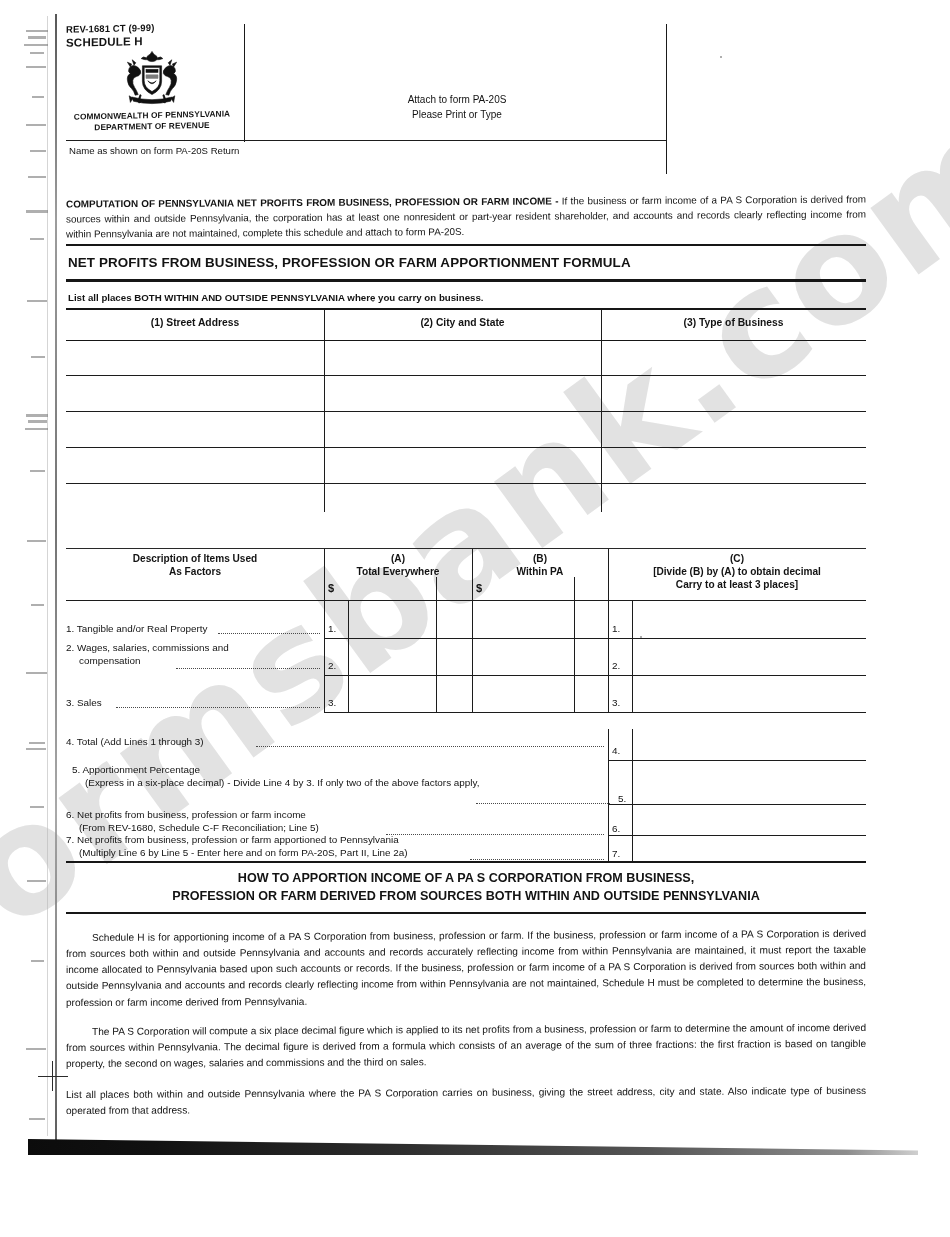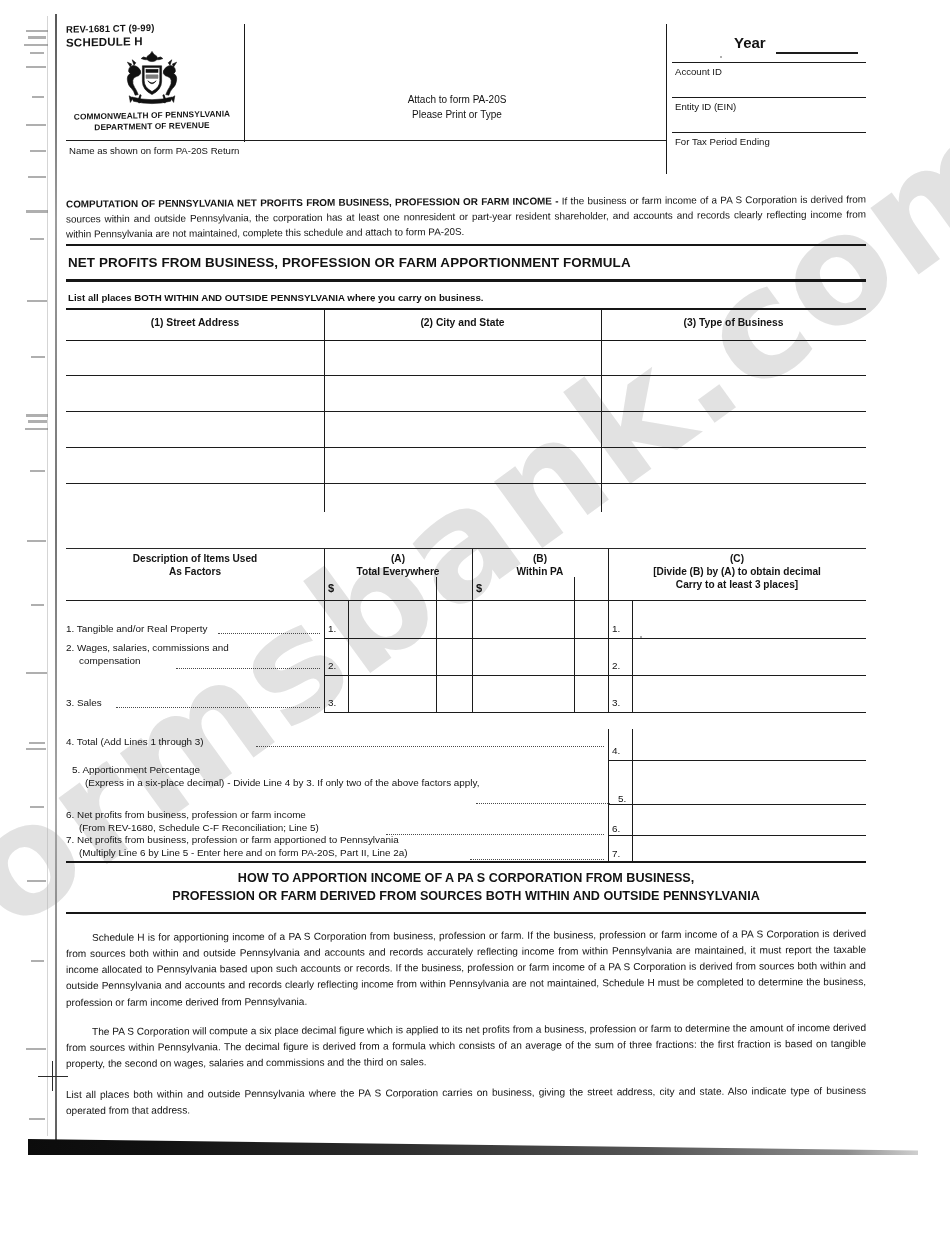--- a/index.html
+++ b/index.html
@@ -175,35 +175,20 @@
         </div>
       </div>
 
       <div class="hdr-mid">
         <div class="subtitle">
           <div>Attach to form PA-20S</div>
           <div>Please Print or Type</div>
         </div>
       </div>
 
-      <div class="hdr-right">
-        <div class="yearline">
-          <div class="yeartxt">Year</div>
-          <div class="yearrule"></div>
-        </div>
-        <div class="fieldbox">
-          <span>Account ID</span>
-        </div>
-        <div class="fieldbox">
-          <span>Entity ID (EIN)</span>
-        </div>
-        <div class="fieldbox">
-          <span>For Tax Period Ending</span>
-        </div>
-      </div>
     </div>
 
     <div style="position:relative;margin-top:-34px;width:600px;">
       <div class="rule-thin"></div>
       <div style="font-size:9.6px;padding:4px 0 12px 3px;">Name as shown on form PA-20S Return</div>
     </div>
 
     <div style="height:20px;"></div>
     <div class="comp">
       <b>COMPUTATION OF PENNSYLVANIA NET PROFITS FROM BUSINESS, PROFESSION OR FARM INCOME - </b><span>If the business or farm income of a PA S Corporation is derived from sources within and outside Pennsylvania, the corporation has at least one nonresident or part-year resident shareholder, and accounts and records clearly reflecting income from within Pennsylvania are not maintained, complete this schedule and attach to form PA-20S.</span>

